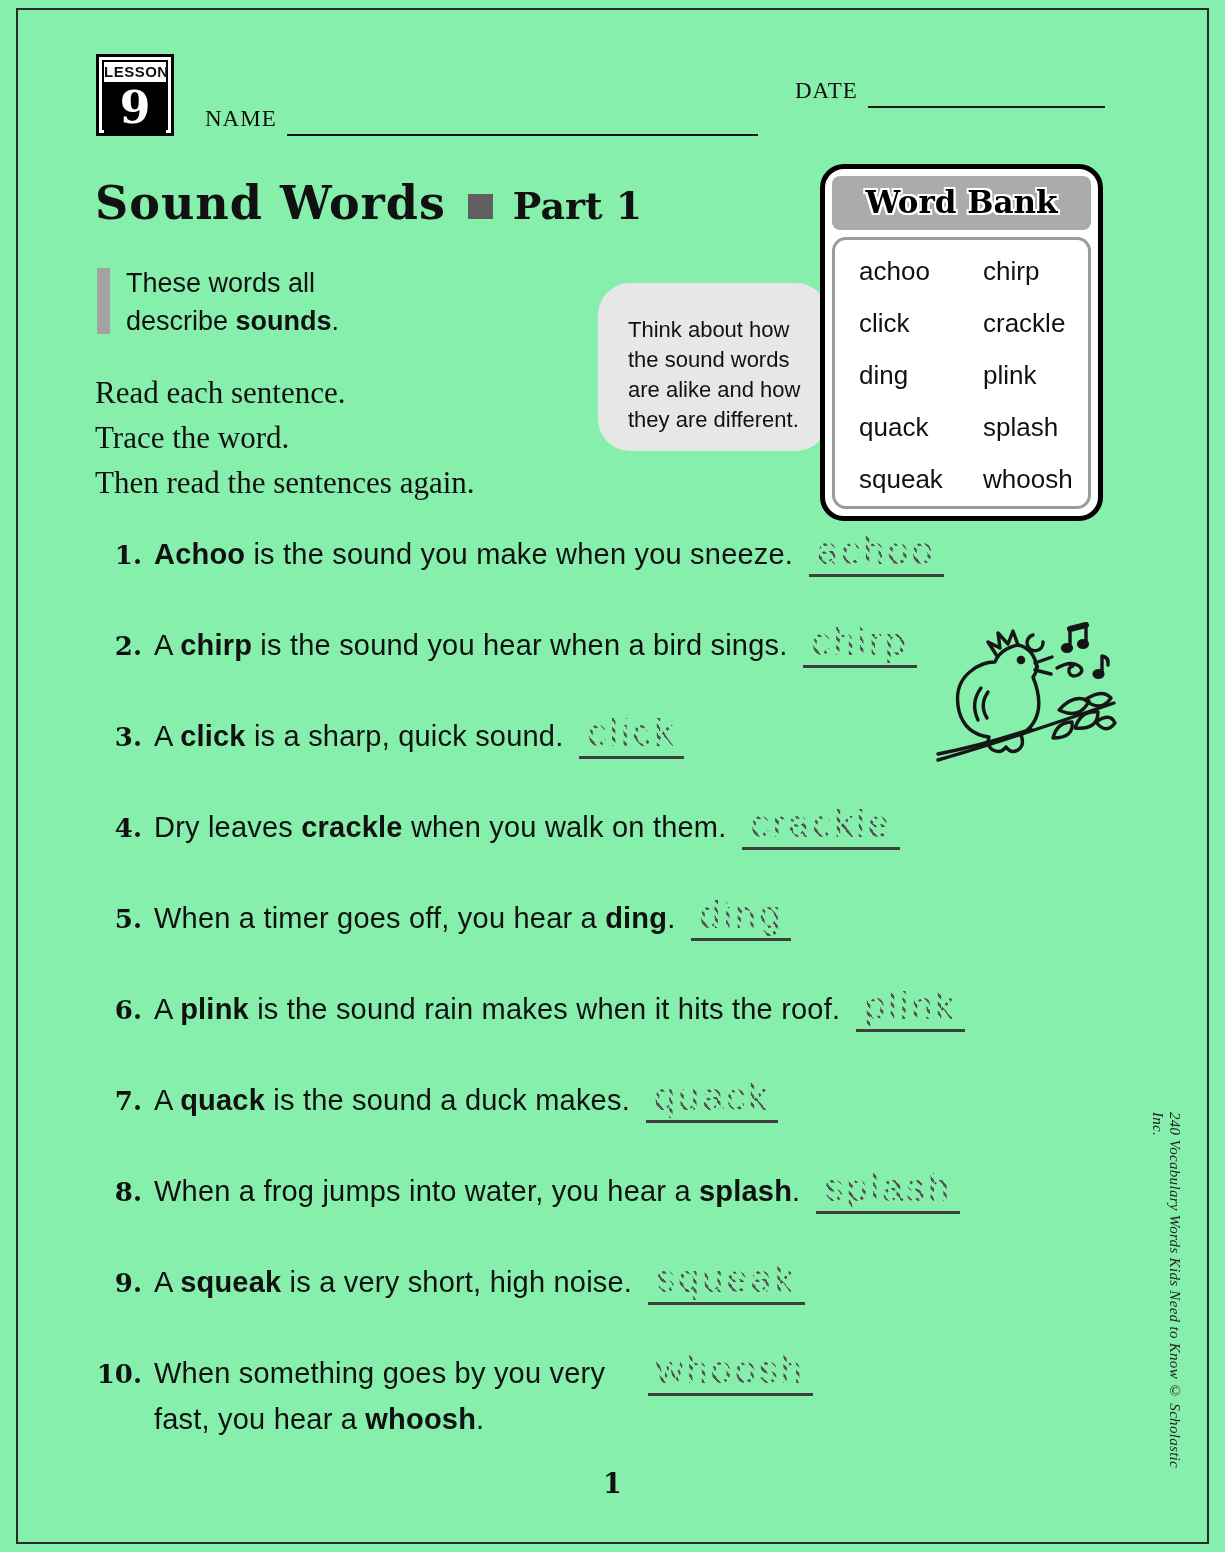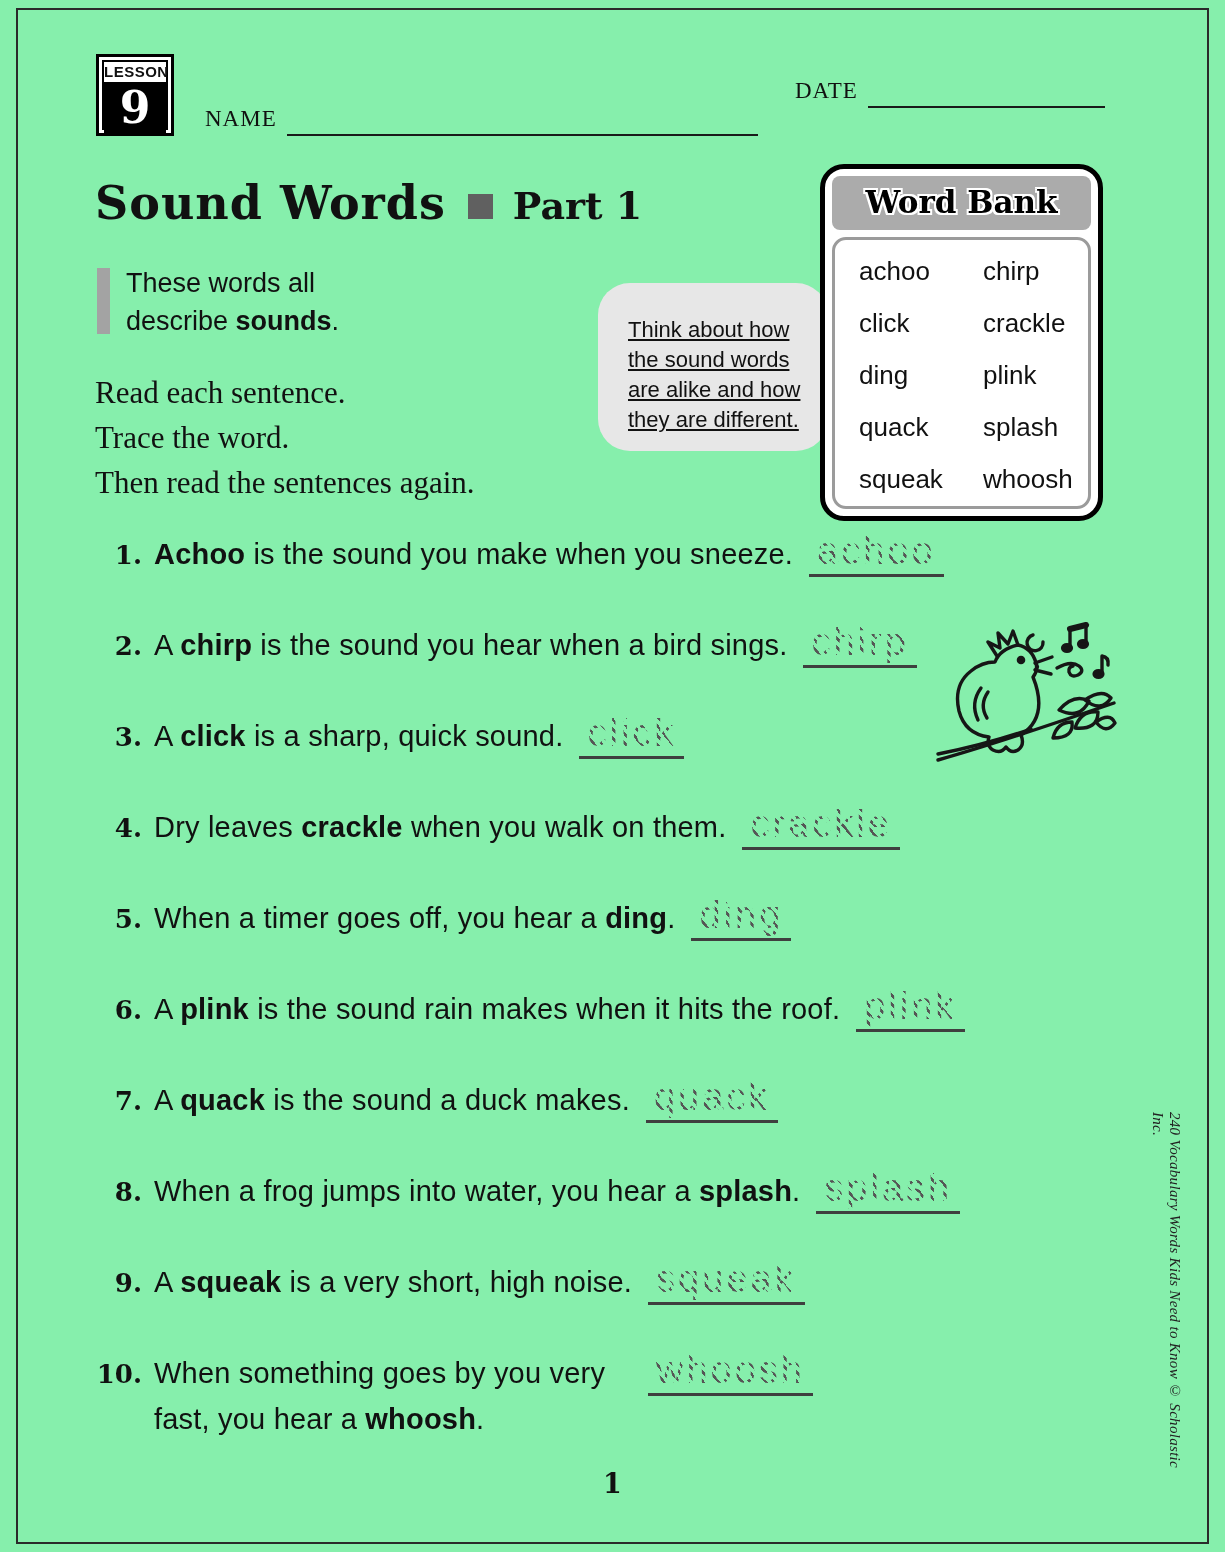--- a/index.html
+++ b/index.html
@@ -33,21 +33,21 @@
   .intro-bar{width:13px;height:66px;background:#a3a3a3;margin:4px 16px 0 0;flex:none;}
   .intro-text{font-size:27px;line-height:38px;}
   .intro-text b{font-weight:700;}
 
   .instructions{position:absolute;left:95px;top:370px;font-family:"Liberation Serif",serif;
         font-size:31px;line-height:45px;}
 
   
   .bubble{position:absolute;left:598px;top:283px;width:230px;height:168px;background:#e7e7e7;
         border-radius:32px;box-sizing:border-box;padding:32px 14px 14px 30px;z-index:1;}
-  .bubble-text{font-size:22px;line-height:30px;width:182px;text-decoration:underline;}
+  .bubble-text{font-size:22px;line-height:30px;width:182px;}
 
   
   .wordbank{position:absolute;left:820px;top:164px;width:283px;height:357px;background:#fff;
         border:5px solid #000;border-radius:24px;box-sizing:border-box;padding:7px;z-index:2;}
   .wordbank-header{background:#ababab;border-radius:8px;text-align:center;padding:8px 0 10px;}
   .wordbank-title{font-family:"DejaVu Serif",serif;font-weight:900;font-size:31px;color:#000;
         text-shadow:-2px -2px 0 #fff,2px -2px 0 #fff,-2px 2px 0 #fff,2px 2px 0 #fff,
                     -2px 0 0 #fff,2px 0 0 #fff,0 -2px 0 #fff,0 2px 0 #fff;}
   .wordbank-body{border:3px solid #9b9b9b;border-radius:14px;margin-top:7px;
         padding:16px 0 12px 24px;height:238px;display:flex;}

